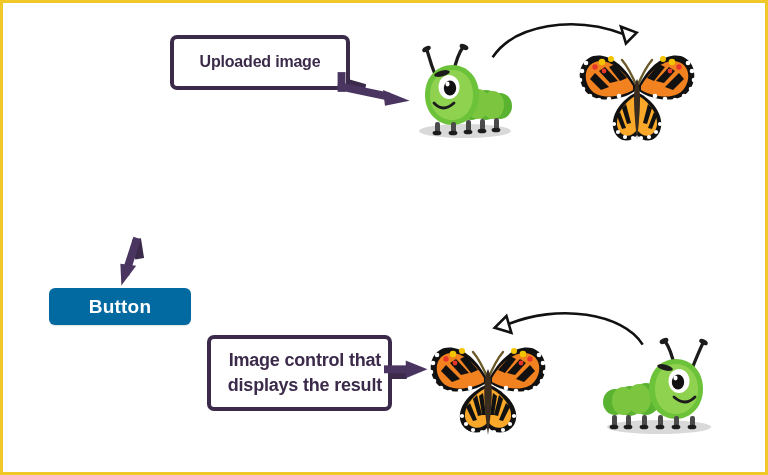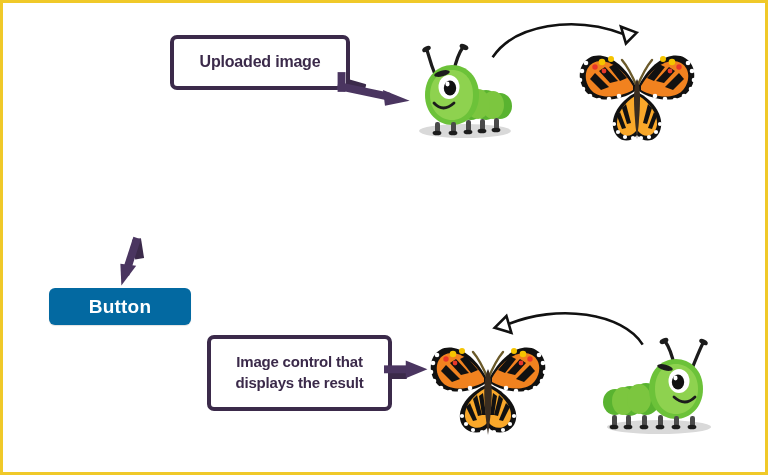--- a/index.html
+++ b/index.html
@@ -57,21 +57,22 @@
     top: 130px;
     width: 175px;
     height: 110px;
     font-size: 15.5px;
   }
   #callout-imagecontrol {
     left: 204px;
     top: 332px;
     width: 185px;
     height: 76px;
-    font-size: 15px;
+    font-size: 18px;
+    justify-content: flex-end;
   }
   
   .tail {
     position: absolute;
     background: #3b2a4a;
     z-index: 4;
   }
   #tail-uploaded {
     left: 341px;
     top: 75px;

